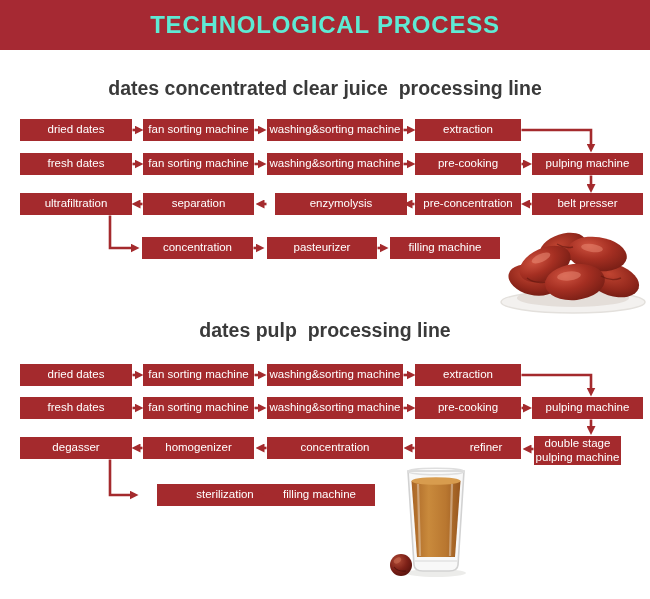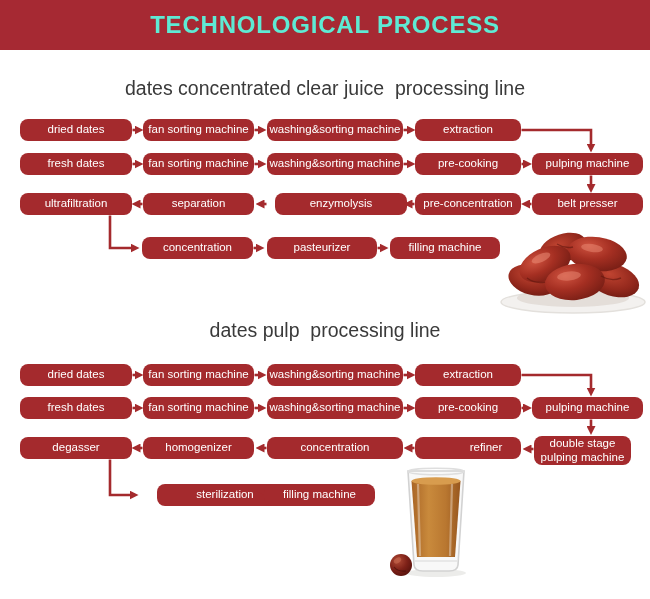--- a/index.html
+++ b/index.html
@@ -10,26 +10,26 @@
   .banner {
     position:absolute; left:0; top:0; width:650px; height:50px;
     background:#A62933; display:flex; align-items:center; justify-content:center;
   }
   .banner-title {
     color:#5eead4; font-size:24px; font-weight:bold; letter-spacing:0.8px;
     white-space:pre;
   }
   .sec-title {
     position:absolute; left:0; width:650px; text-align:center;
-    color:#3a3a3a; font-size:19.5px; font-weight:normal; white-space:pre;
+    color:#3a3a3a; font-size:19.5px; font-weight:bold; white-space:pre;
   }
   #sec1-title { top:77px; }
   #sec2-title { top:319px; }
   .box {
-    position:absolute; height:22px; background:#A42A2D; border-radius:8px;
+    position:absolute; height:22px; background:#A42A2D; border-radius:0;
     color:#ffffff; font-size:11.5px; line-height:1.15;
     display:flex; align-items:center; justify-content:center; text-align:center;
     white-space:nowrap;
   }
   .box.tall { height:29px; white-space:pre-line; }
   .connectors { position:absolute; left:0; top:0; pointer-events:none; }
   .photo { position:absolute; }
 </style>
 </head>
 <body>
@@ -73,21 +73,21 @@
   <div class="box" style="left:20px;  top:397px; width:112px;">fresh dates</div>
   <div class="box" style="left:143px; top:397px; width:111px;">fan sorting machine</div>
   <div class="box" style="left:267px; top:397px; width:136px;">washing&amp;sorting machine</div>
   <div class="box" style="left:415px; top:397px; width:106px;">pre-cooking</div>
   <div class="box" style="left:532px; top:397px; width:111px;">pulping machine</div>
 
   <div class="box" style="left:20px;  top:437px; width:112px;">degasser</div>
   <div class="box" style="left:143px; top:437px; width:111px;">homogenizer</div>
   <div class="box" style="left:267px; top:437px; width:136px;">concentration</div>
   <div class="box" style="left:415px; top:437px; width:106px;padding-left:36px;">refiner</div>
-  <div class="box tall" style="left:534px; top:436px; width:97px;">double stage
+  <div class="box tall" style="left:534px; top:436px; width:87px;">double stage
 pulping machine</div>
 
   <div class="box" style="left:157px; top:484px; width:136px;">sterilization</div>
   <div class="box" style="left:264px; top:484px; width:111px;">filling machine</div>
 
   <svg class="connectors" width="650" height="599" viewBox="0 0 650 599">
     <defs>
       <marker id="ah" markerUnits="userSpaceOnUse" markerWidth="9" markerHeight="9" refX="1.5" refY="4.5" orient="auto">
         <path d="M0 0 L9 4.5 L0 9 Z" fill="#A42A2D"></path>
       </marker>

